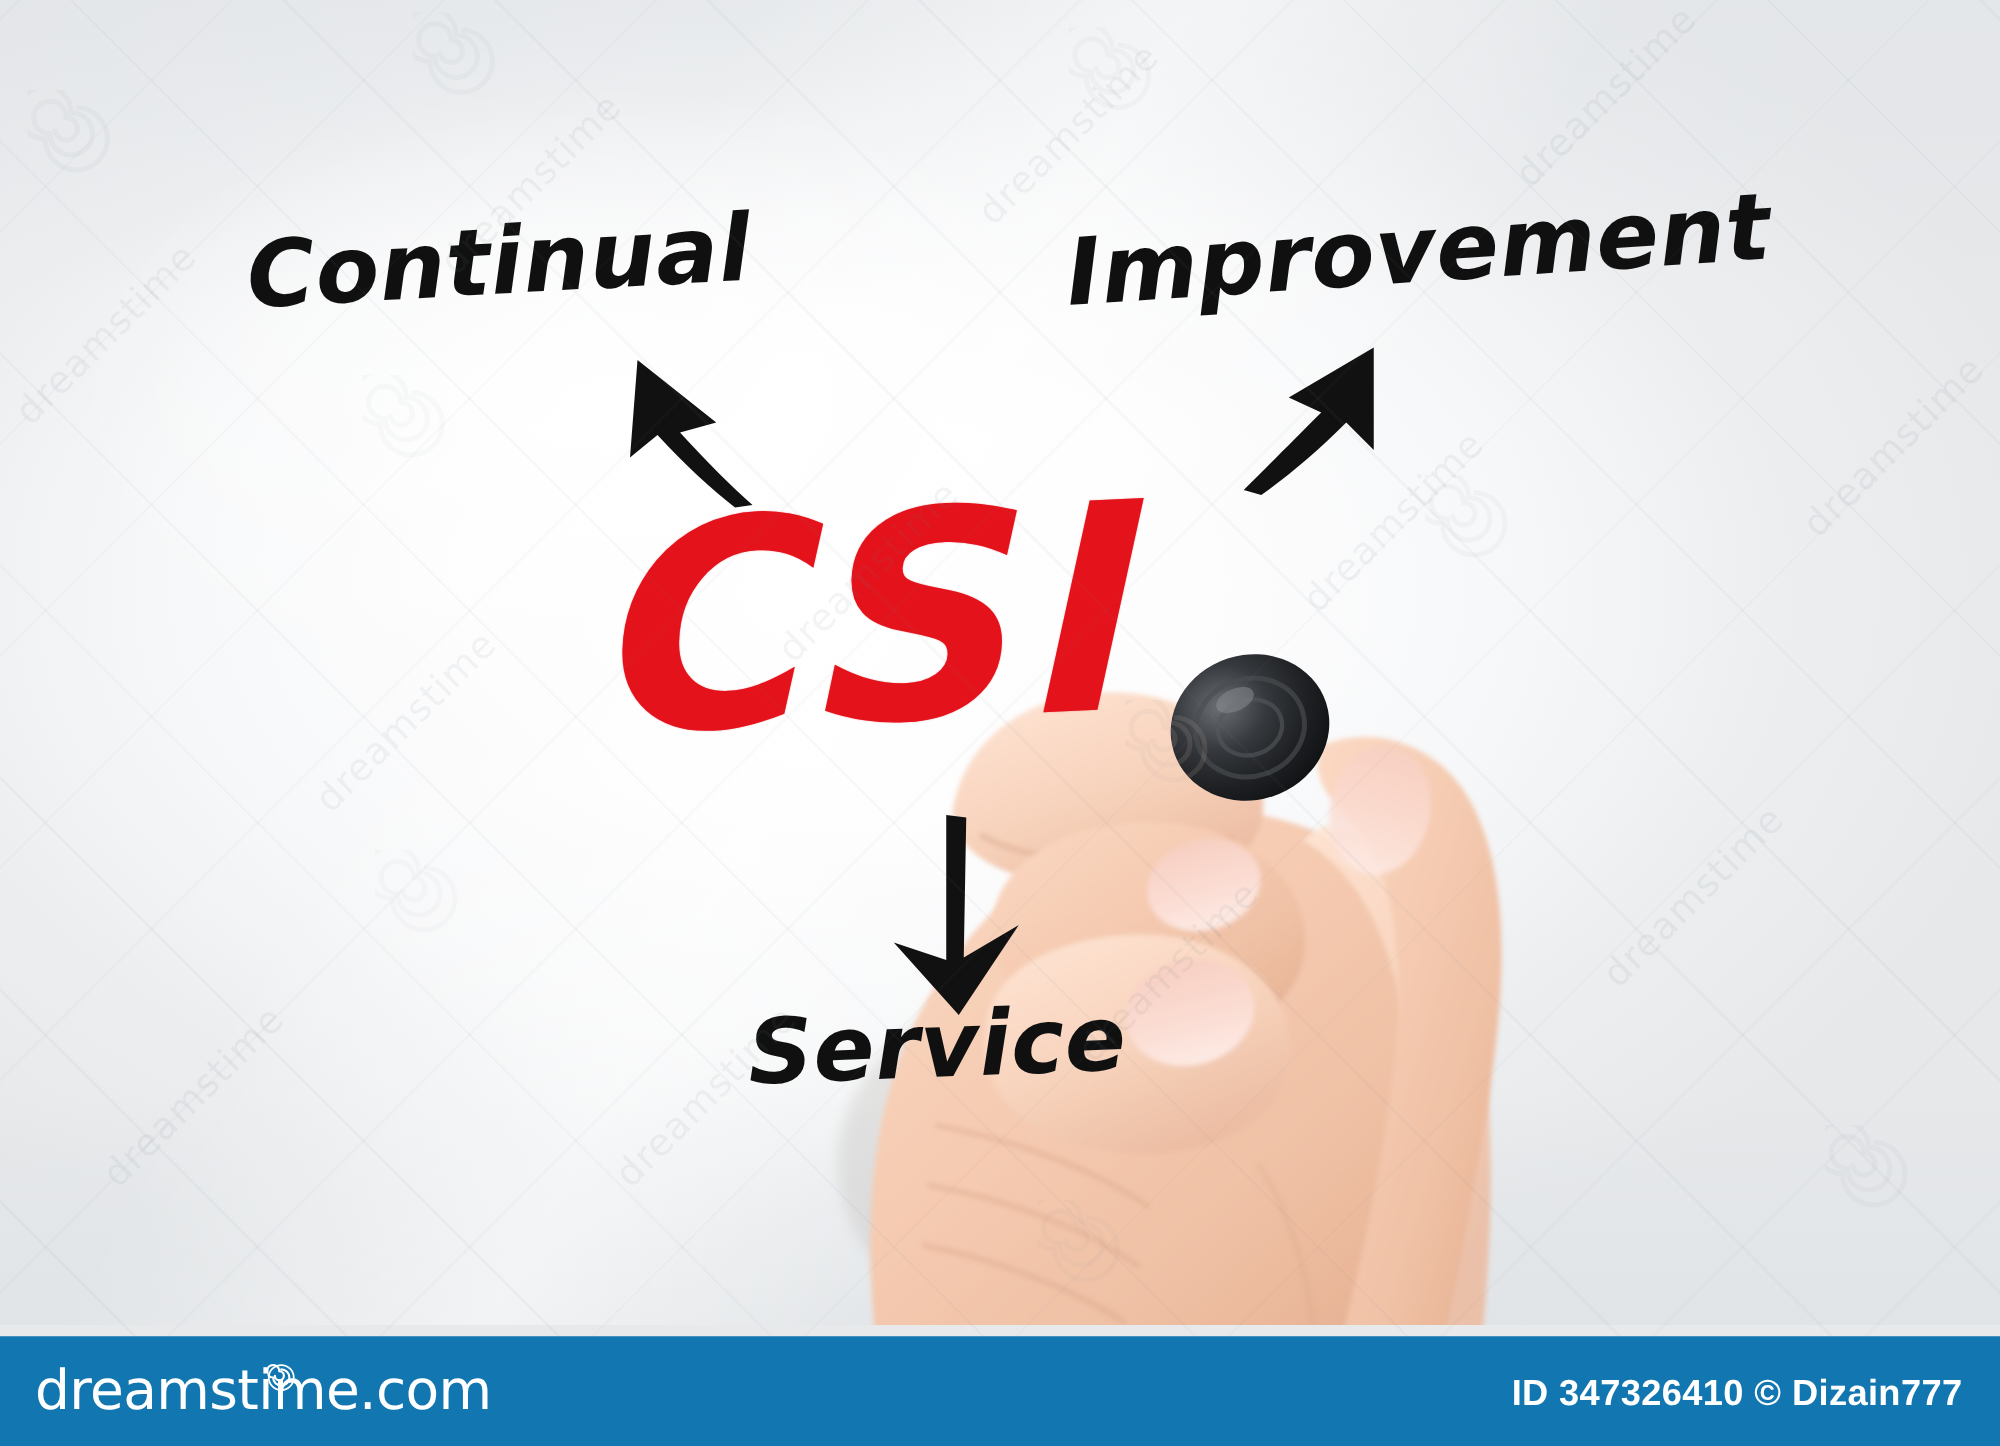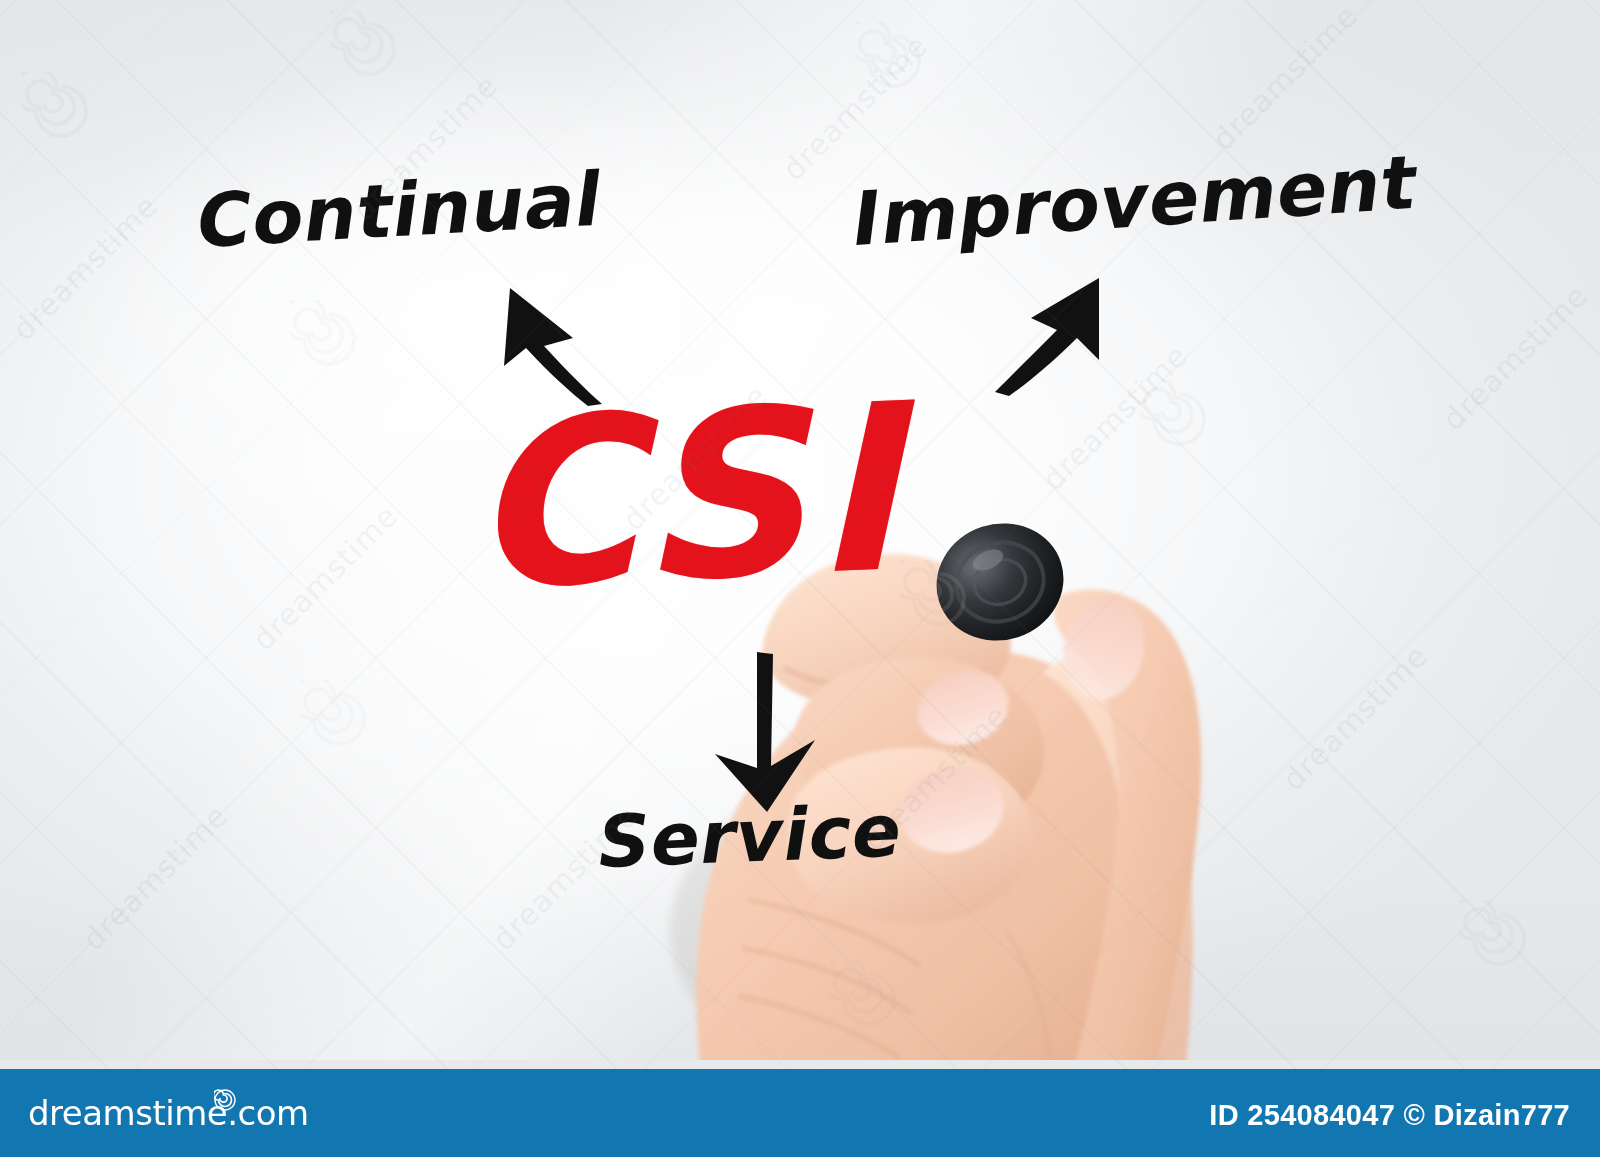--- a/index.html
+++ b/index.html
@@ -148,21 +148,21 @@
     width: 1600px;
     height: 88px;
     background: #1277b0;
   }
   #footer-logo {
     position: absolute;
     left: 28px;
     top: 20px;
     color: #ffffff;
     font-family: "DejaVu Sans", sans-serif;
-    font-size: 34px;
+    font-size: 44px;
     font-weight: 400;
     letter-spacing: -0.5px;
     line-height: 48px;
     white-space: nowrap;
   }
   #footer-logo .reg {
     position: absolute;
     left: 186px;
     top: -14px;
     width: 22px; height: 22px;
@@ -399,16 +399,16 @@
   <div id="footer-bar">
     <div id="footer-logo">
       <span>dreamstime.com</span>
       <span class="reg">
         <svg width="22" height="22" viewBox="0 0 22 22">
           <circle cx="11" cy="11" r="10" fill="none" stroke="#ffffff" stroke-width="1.4"></circle>
           <path d="M11 4.5 a6.5 6.5 0 1 1 -6.5 6.5 a5 5 0 1 1 5 -5 a3.6 3.6 0 1 1 -3.6 3.6" fill="none" stroke="#ffffff" stroke-width="1.7" stroke-linecap="round"></path>
         </svg>
       </span>
     </div>
-    <div id="footer-credit">ID 254084047 © Dizain777</div>
+    <div id="footer-credit">ID 347326410 © Dizain777</div>
   </div>
 
 </div>
 
 </body></html>

